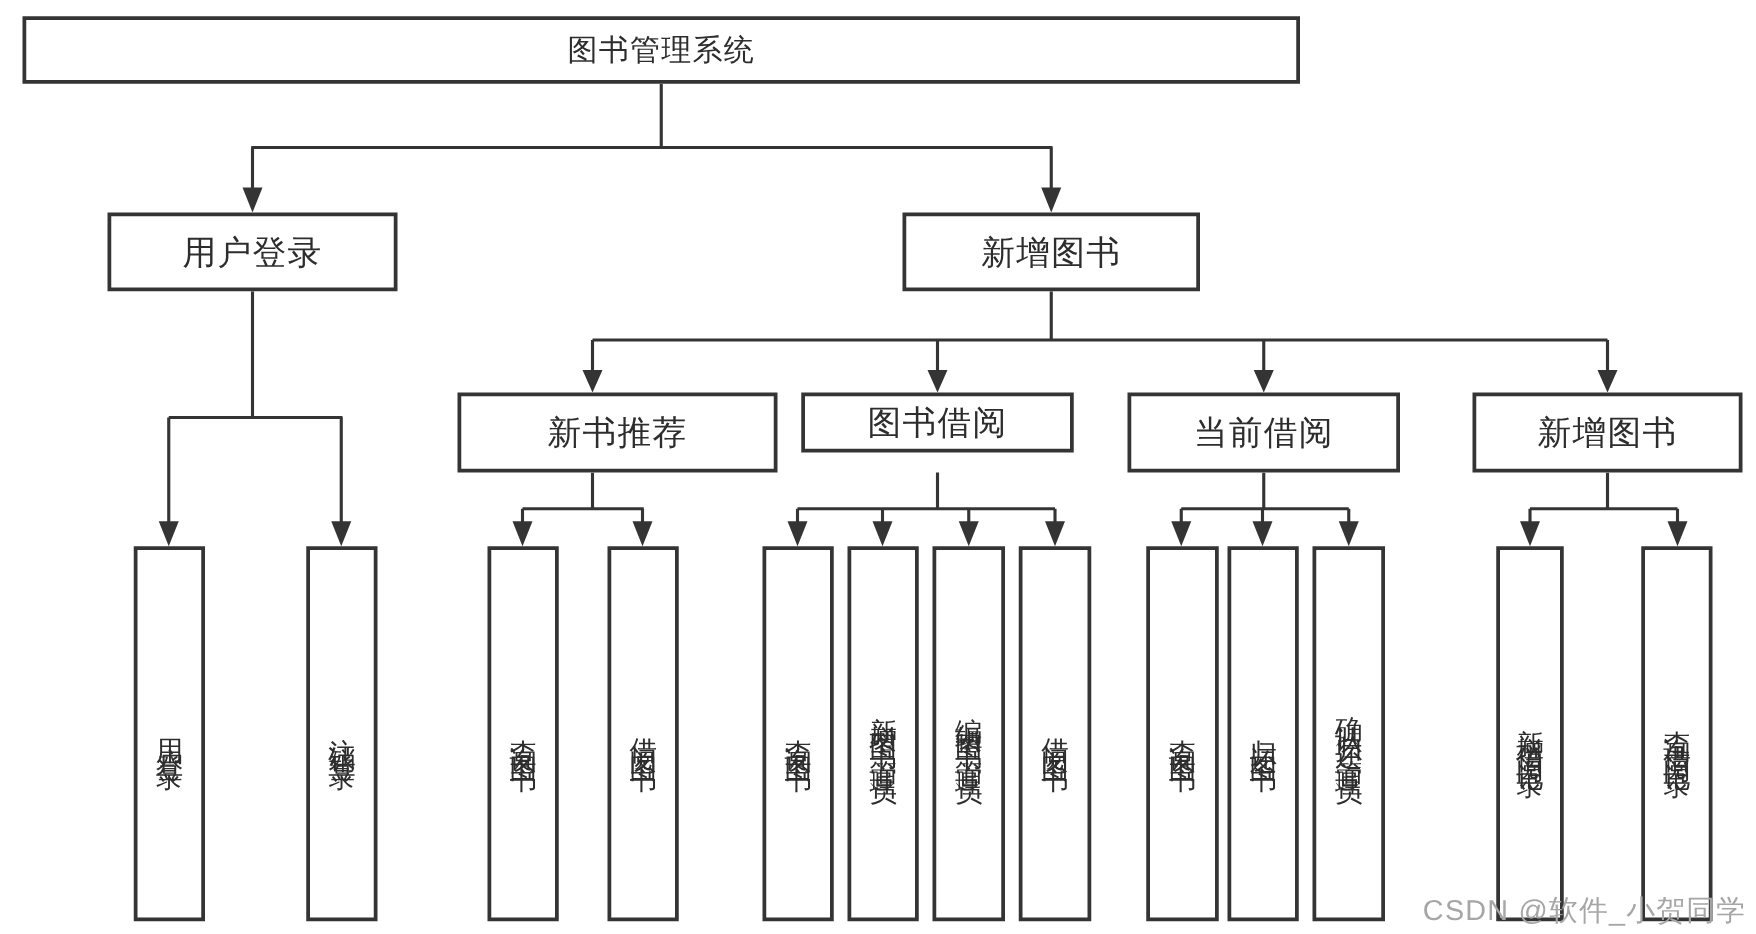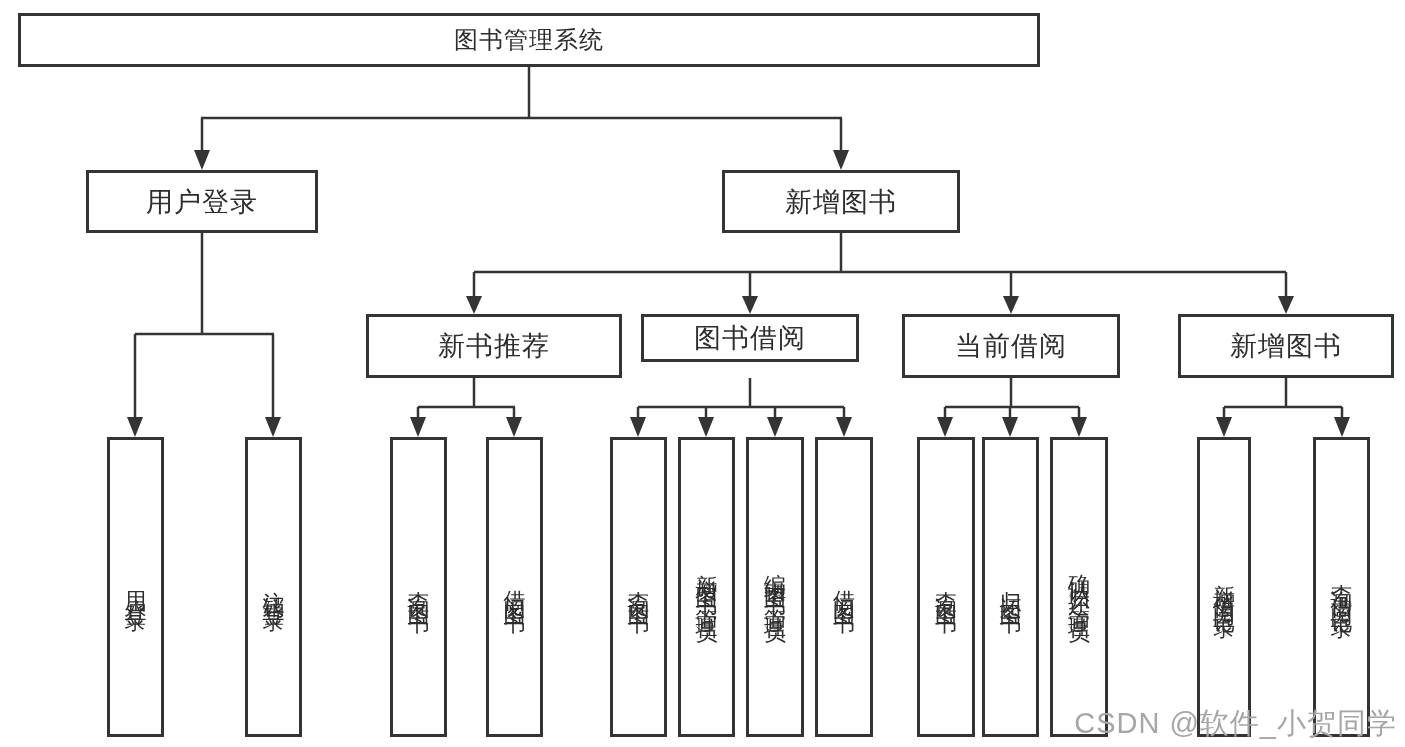--- a/index.html
+++ b/index.html
@@ -41,21 +41,21 @@
     text-orientation: mixed;
     font-size: 22px;
     letter-spacing: 7px;
     line-height: 1;
     white-space: nowrap;
   }
   .watermark {
     position: absolute;
     right: 8px;
     bottom: 3px;
-    font-size: 29px;
+    font-size: 23px;
     color: var(--watermark);
     letter-spacing: 1px;
     white-space: nowrap;
     margin-top: 20px;
   }
 </style>
 </head>
 <body>
 
 <div class="canvas">

